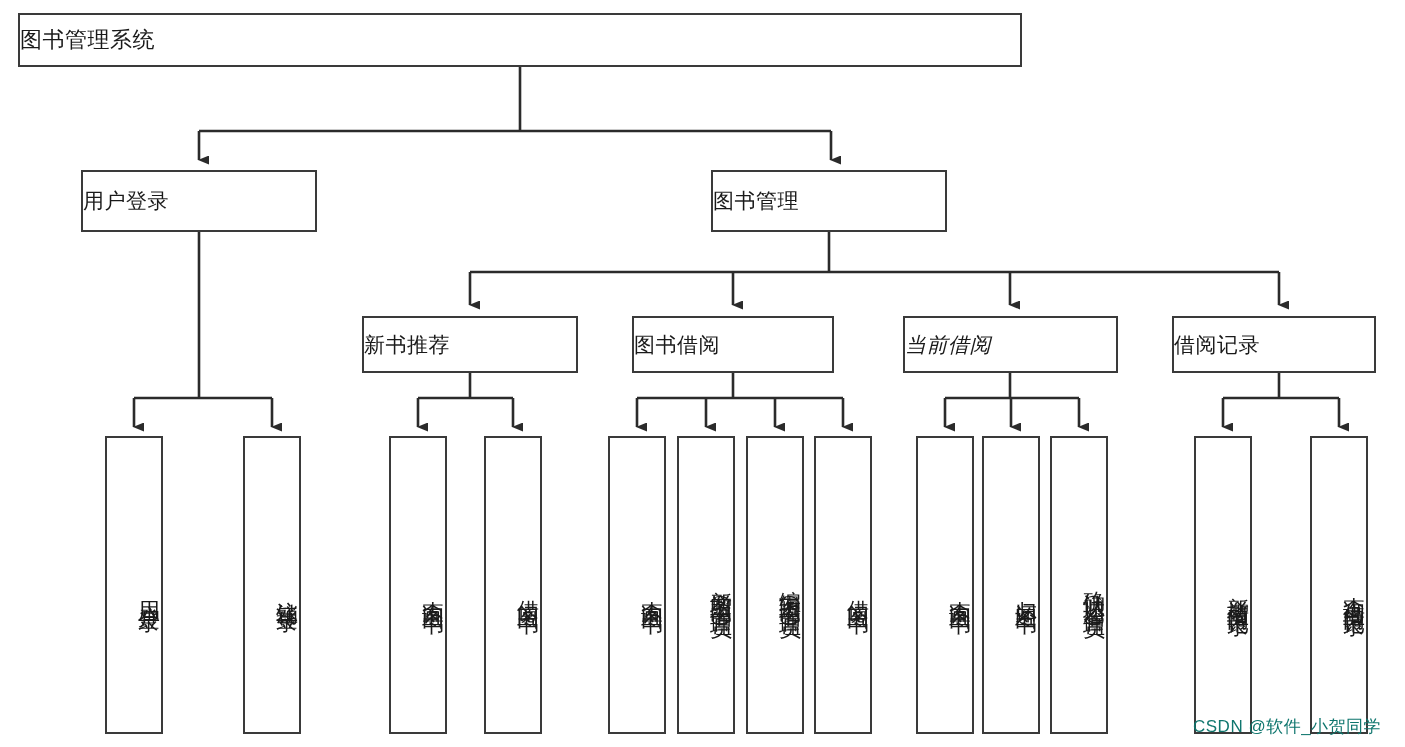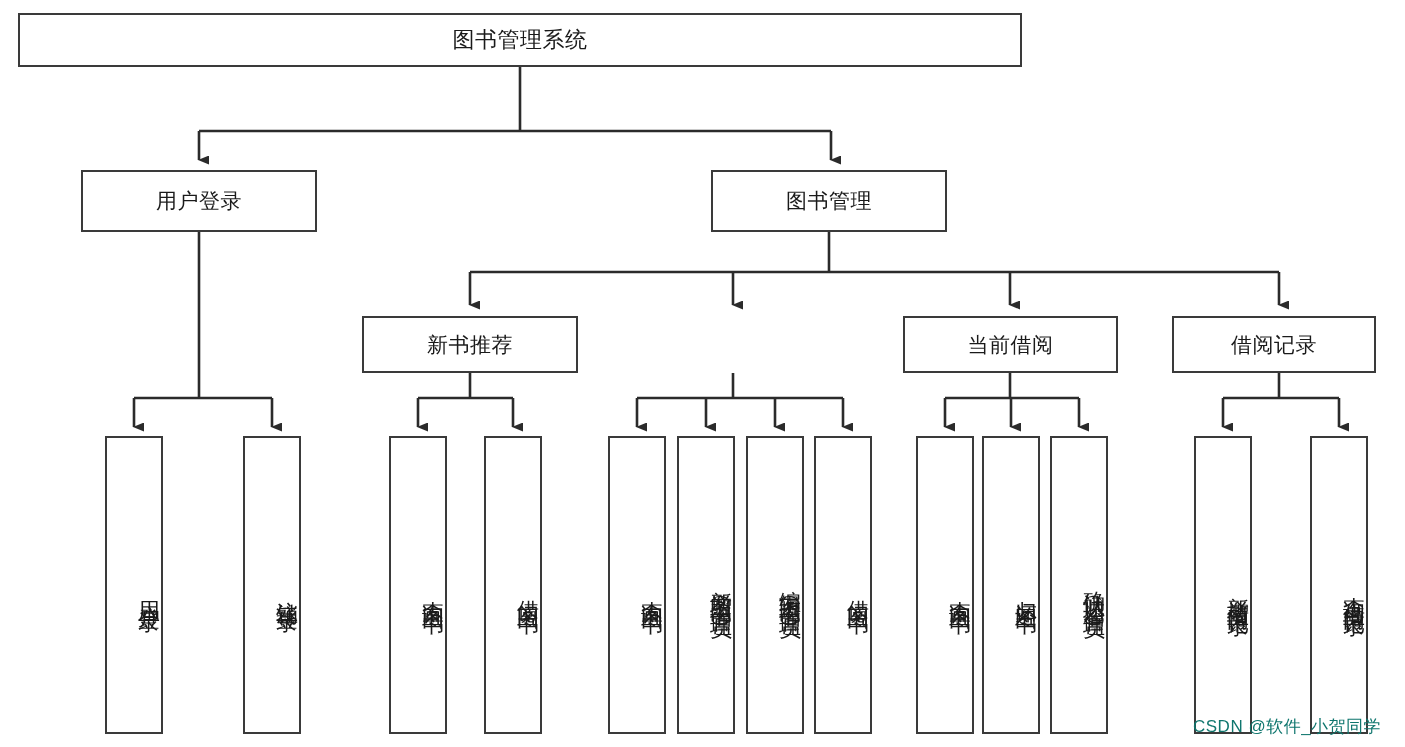--- a/index.html
+++ b/index.html
@@ -24,21 +24,21 @@
     pointer-events: none;
   }
   .node {
     position: absolute;
     box-sizing: border-box;
     border: 2px solid #3a3a3a;
     background: #ffffff;
     color: #1a1a1a;
     display: flex;
     align-items: center;
-    justify-content: center;
+    justify-content: flex-start;
     text-align: center;
   }
   .node-h {
     font-size: 21px;
     letter-spacing: 0.5px;
     line-height: 1.2;
   }
   .node-root {
     font-size: 22px;
   }
@@ -130,21 +130,24 @@
   <div class="node node-h" style="left:81px; top:170px; width:236px; height:62px;">
     <span>用户登录</span>
   </div>
   <div class="node node-h" style="left:362px; top:316px; width:216px; height:57px;">
     <span>新书推荐</span>
   </div>
 
   <div class="node node-h" style="left:711px; top:170px; width:236px; height:62px;">
     <span>图书管理</span>
   </div>
-  <div class="node node-h" style="left:903px; top:316px; width:215px; height:57px;">
+  <div class="node node-h" style="left:632px; top:316px; width:202px; height:57px;">
+    <span>图书借阅</span>
+  </div>
+  <div class="node node-h" style="left:903px; top:316px; width:215px; height:57px;font-style:italic;">
     <span>当前借阅</span>
   </div>
   <div class="node node-h" style="left:1172px; top:316px; width:204px; height:57px;">
     <span>借阅记录</span>
   </div>
 
   <div class="node node-v" style="left:105px; top:436px; width:58px; height:298px;">
     <span>用户登录</span>
   </div>
   <div class="node node-v" style="left:243px; top:436px; width:58px; height:298px;">

